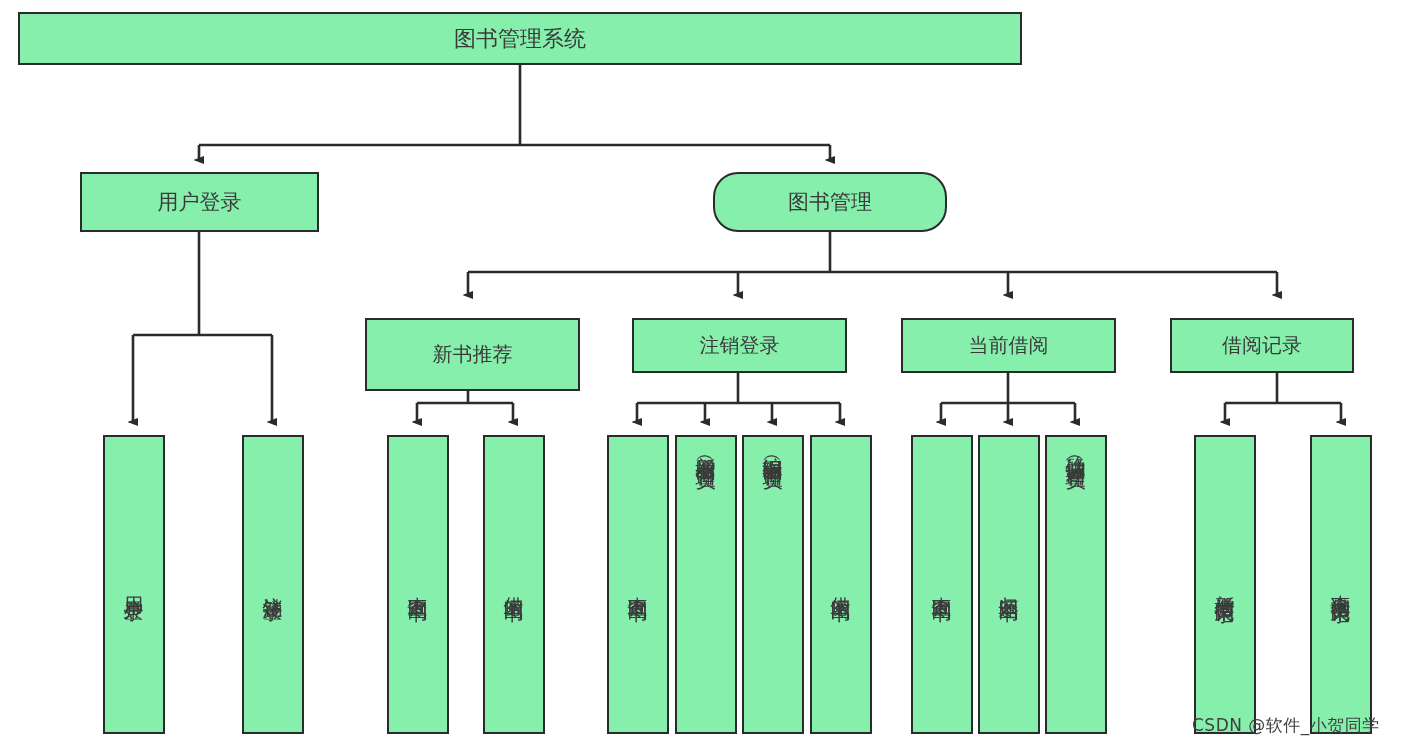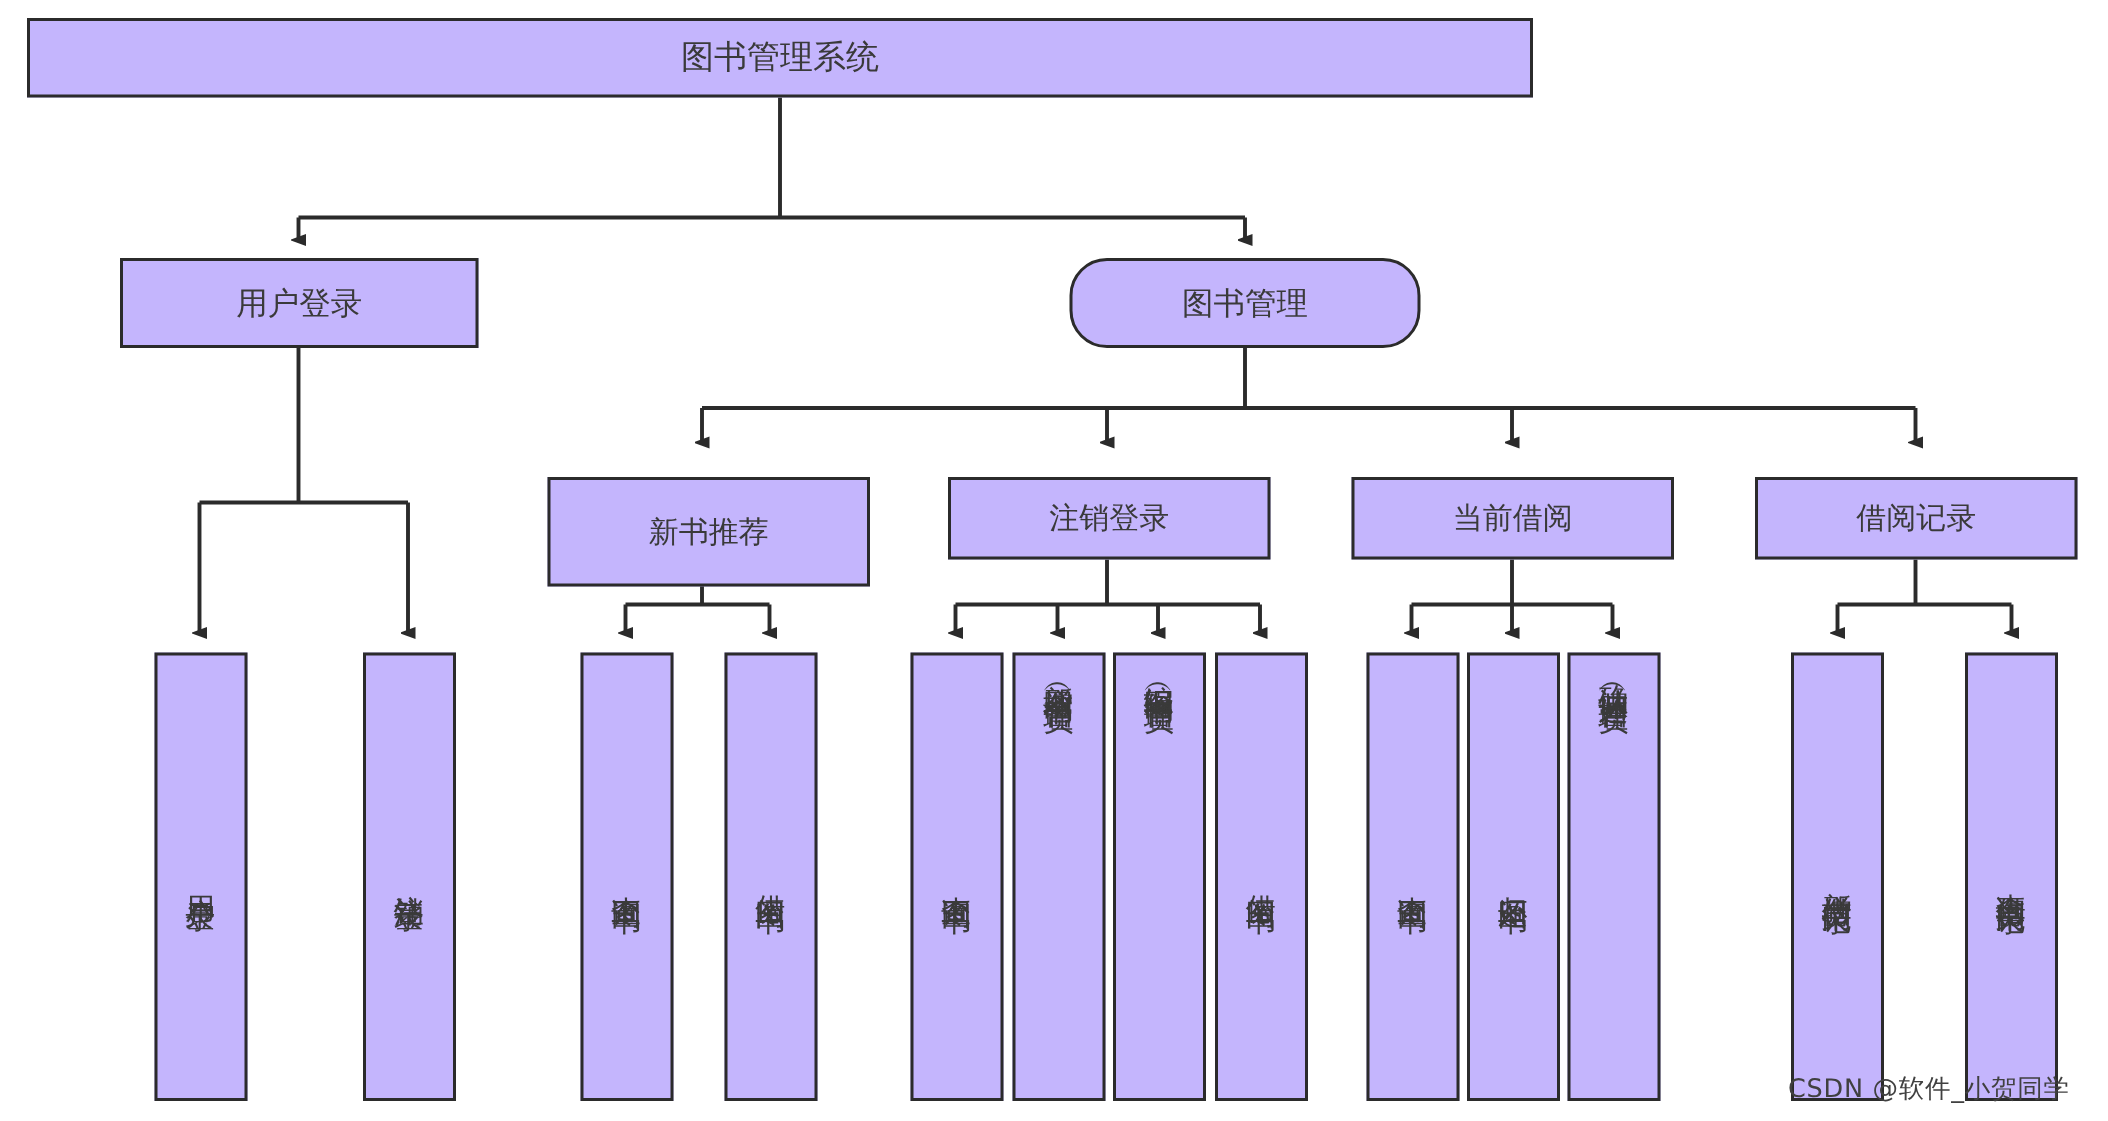--- a/index.html
+++ b/index.html
@@ -23,21 +23,21 @@
     left: 0;
     top: 0;
     width: 1405px;
     height: 747px;
     pointer-events: none;
   }
   .node {
     position: absolute;
     box-sizing: border-box;
     border: 2px solid #2b2b2b;
-    background: #c4b5fd;
+    background: #86efac;
     color: #3a3a3a;
     display: flex;
     align-items: center;
     justify-content: center;
     text-align: right;
     line-height: 1.18;
   }
   .node.root {
     font-size: 22px;
   }
@@ -143,21 +143,21 @@
 
   <div class="node level3" style="left:365px; top:318px; width:215px; height:73px;">
     <span>新书推荐</span>
   </div>
   <div class="node level3" style="left:632px; top:318px; width:215px; height:55px;">
     <span>注销登录</span>
   </div>
   <div class="node level3" style="left:901px; top:318px; width:215px; height:55px;">
     <span>当前借阅</span>
   </div>
-  <div class="node level3" style="left:1170px; top:318px; width:215px; height:55px;">
+  <div class="node level3" style="left:1170px; top:318px; width:184px; height:55px;">
     <span>借阅记录</span>
   </div>
 
   <div class="node leaf centered" style="left:103px; top:435px; width:62px; height:299px;">
     <span class="vtext">用户登录</span>
   </div>
   <div class="node leaf centered" style="left:242px; top:435px; width:62px; height:299px;">
     <span class="vtext">注销登录</span>
   </div>
 

